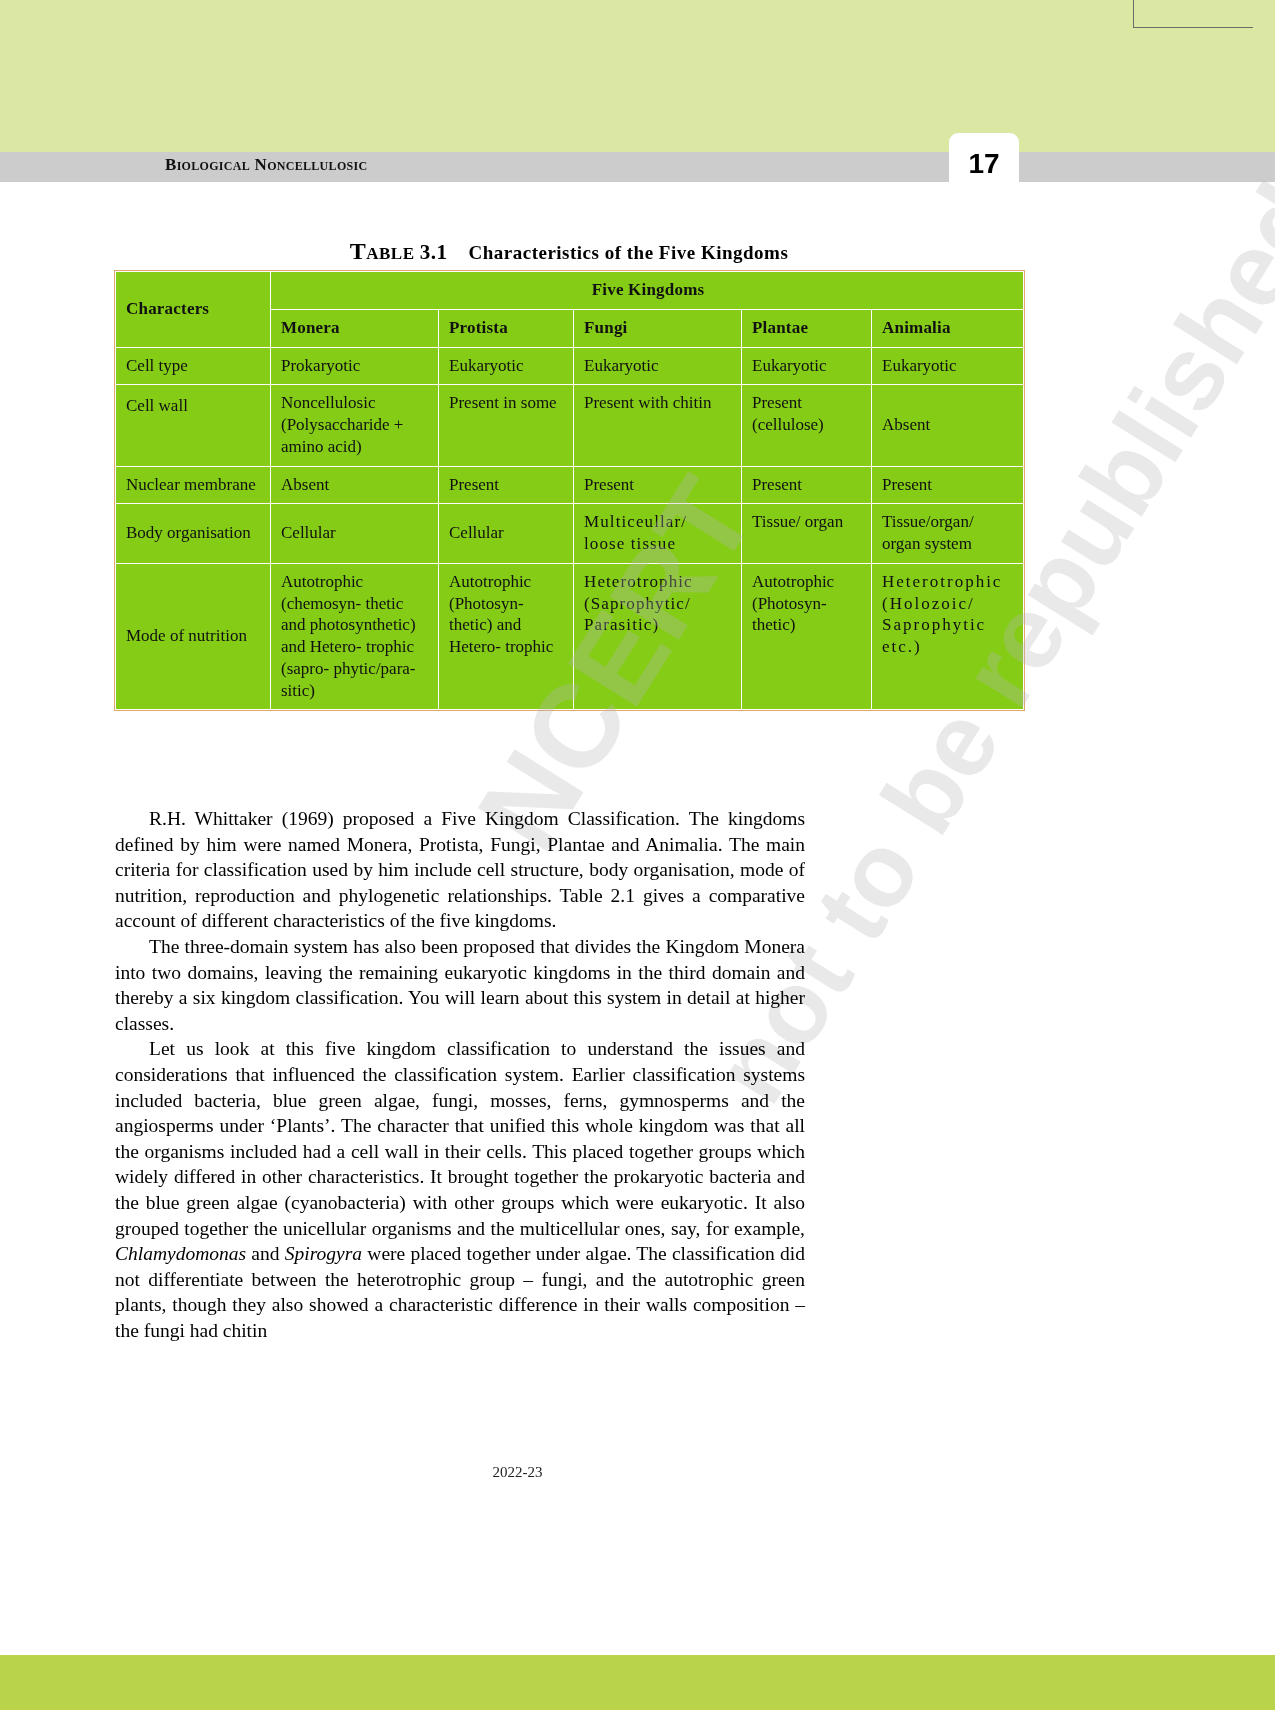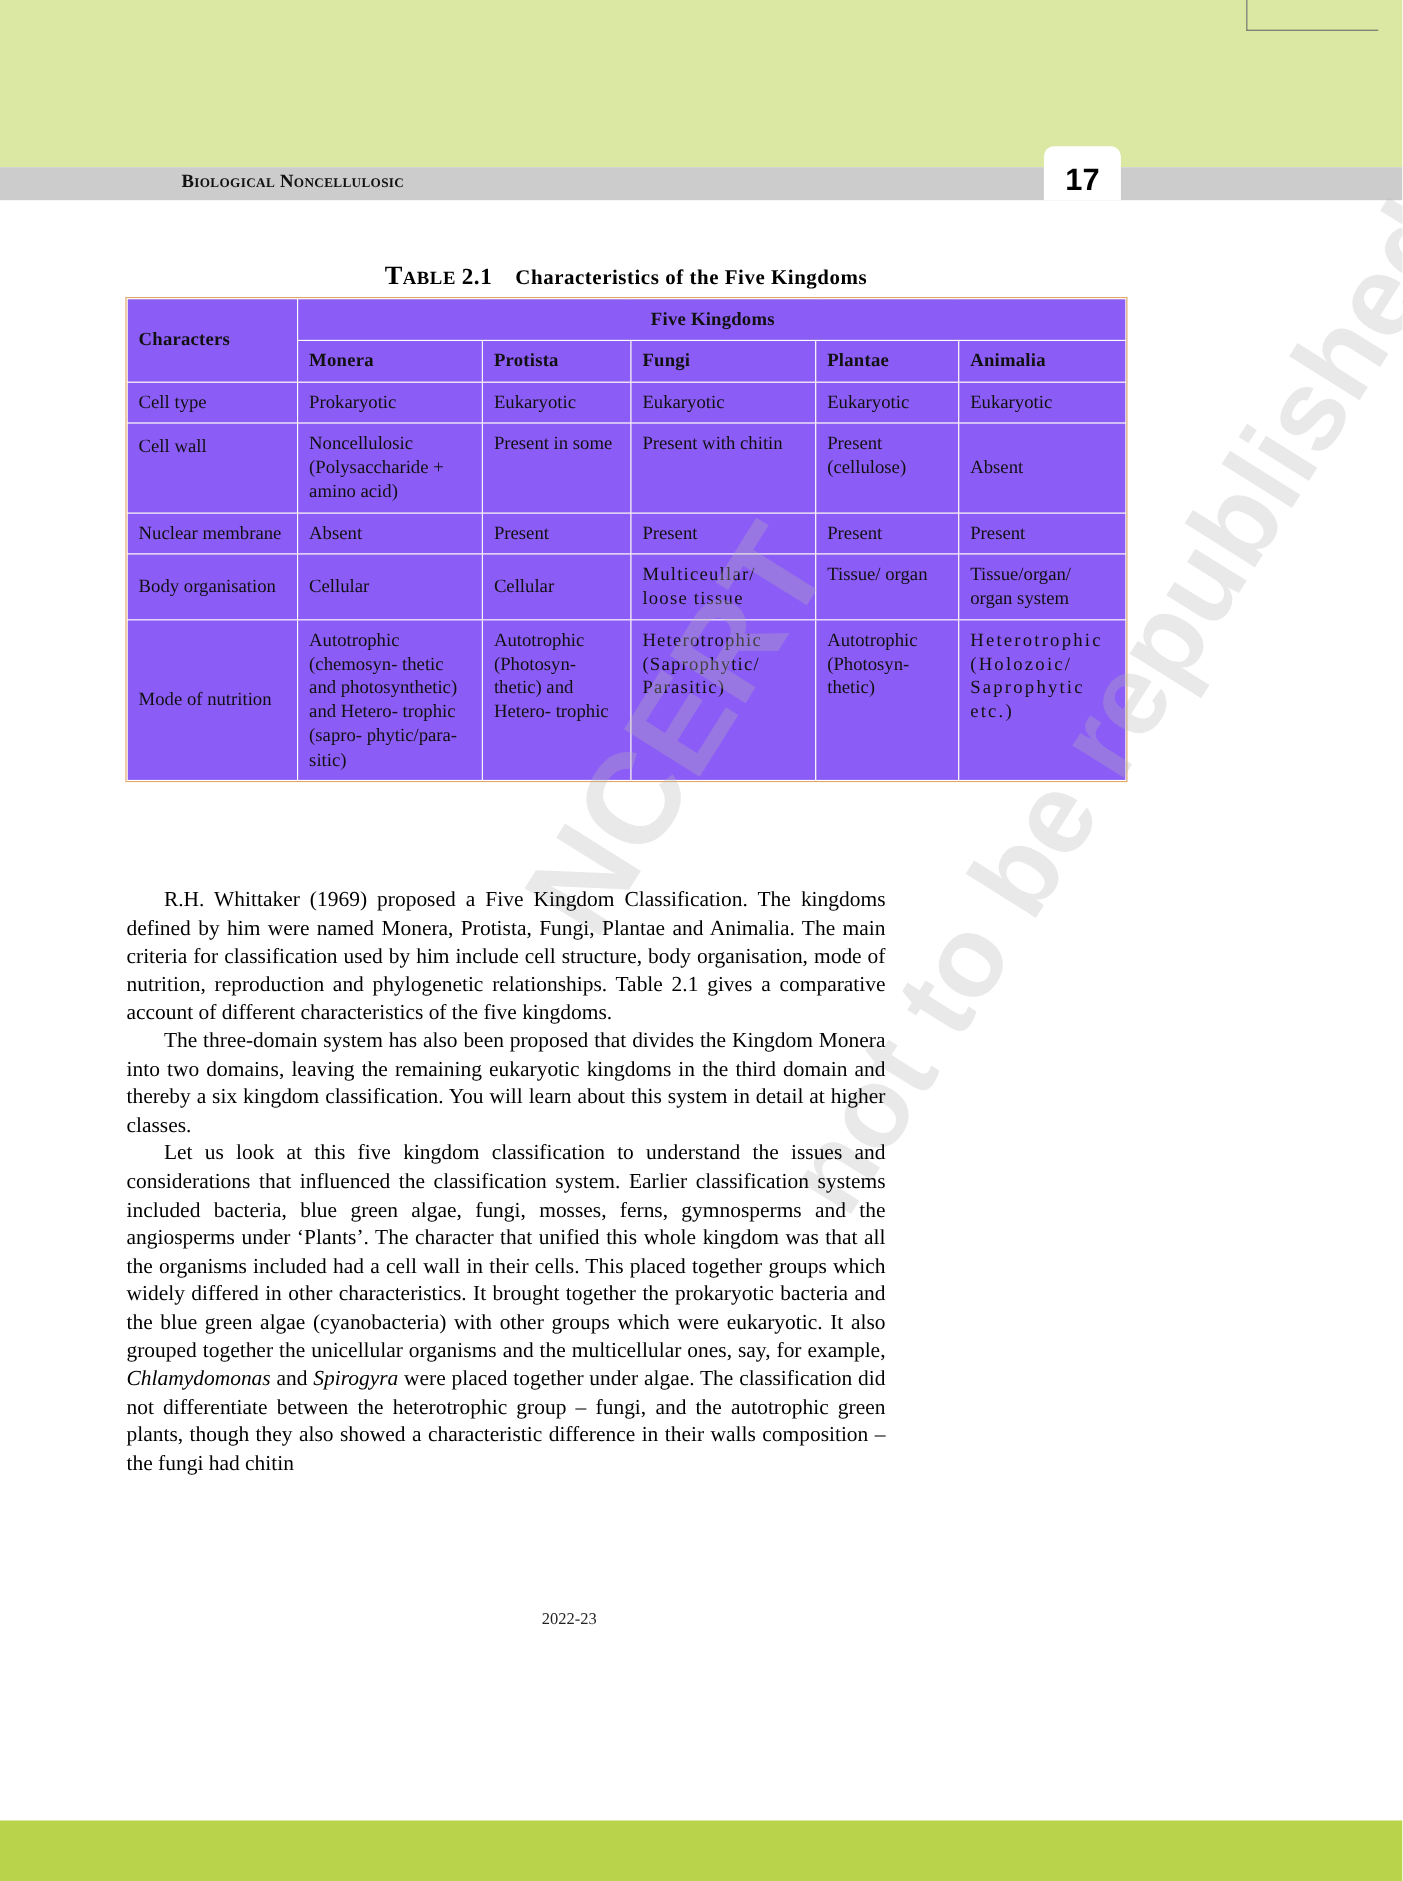--- a/index.html
+++ b/index.html
@@ -144,21 +144,21 @@
   .ktable {
     position: absolute;
     left: 115px; top: 271px;
     width: 908px;
     border-collapse: collapse;
     background: #fbd6a8;
     table-layout: fixed;
     z-index: 2;
   }
   .ktable td, .ktable th {
-    background: #8b5cf6;
+    background: #84cc16;
     border: 1.5px solid #ffffff;
     vertical-align: top;
     padding: 7px 8px 8px 10px;
     font-family: "Liberation Serif", "DejaVu Serif", serif;
     font-size: 17px;
     line-height: 1.28;
     color: #111;
     text-align: left;
   }
   .ktable {
@@ -222,21 +222,21 @@
 <div class="page-num-tab"></div>
 <div class="page-num">17</div>
 
 <div class="watermark">
   <span class="wm1">NCERT</span>
   <span class="wm2">not to be republished</span>
 </div>
 
 <div class="table-caption">
   <span class="cap-small">Table</span>
-  <span class="cap-num">2.1</span>
+  <span class="cap-num">3.1</span>
   &nbsp;&nbsp;
   <span>Characteristics of the Five Kingdoms</span>
 </div>
 
 <table class="ktable">
   <colgroup>
     <col class="c-characters">
     <col class="c-monera">
     <col class="c-protista">
     <col class="c-fungi">

